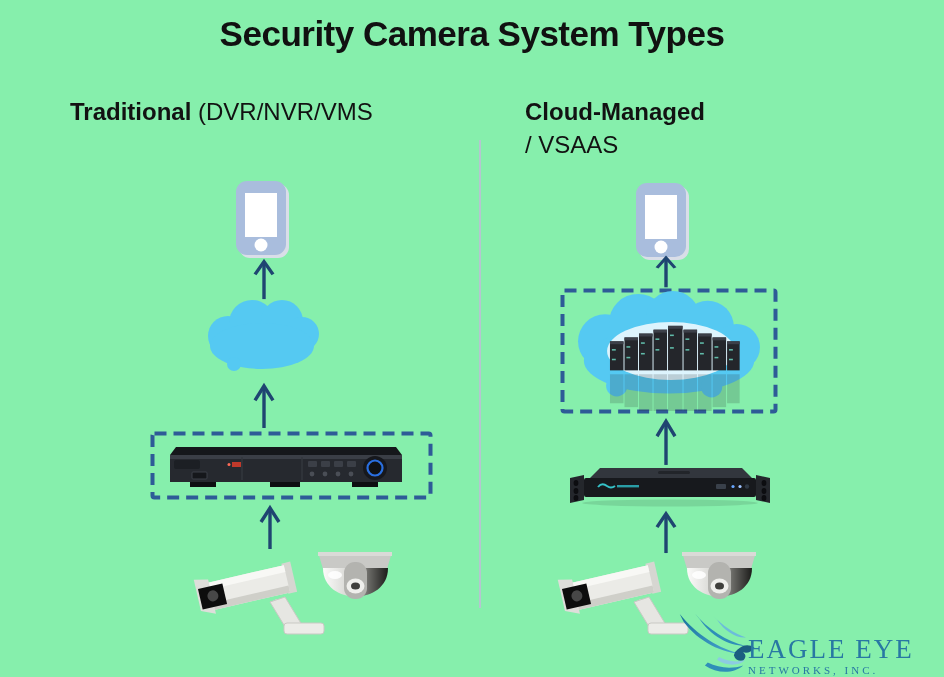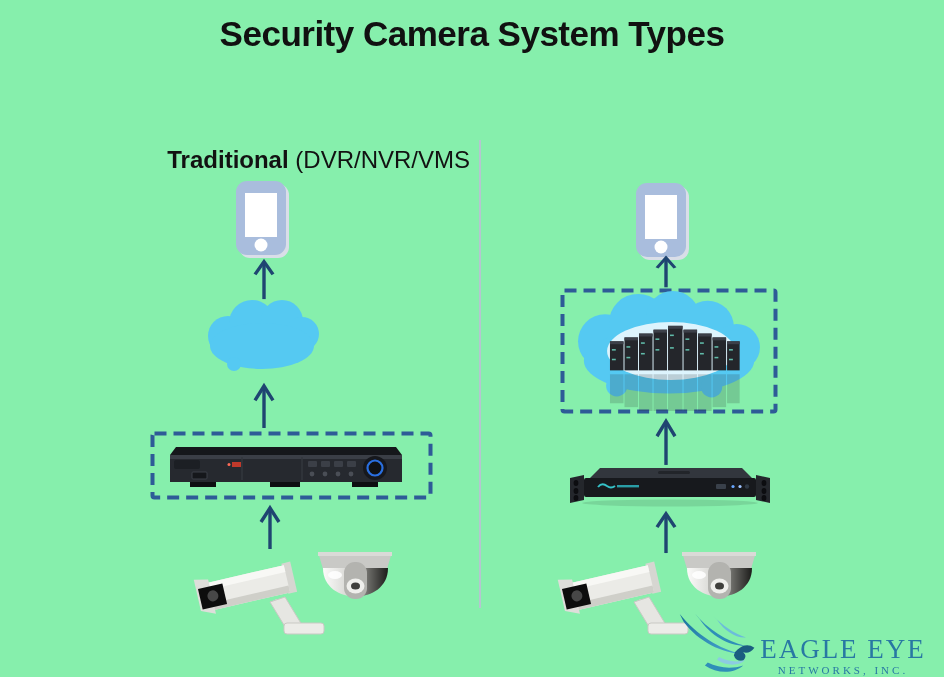--- a/index.html
+++ b/index.html
@@ -2,27 +2,27 @@
 <html><head>
 <meta charset="utf-8">
 <style>
   html,body{margin:0;padding:0;background:#ffffff;}
   .canvas{position:relative;width:944px;height:677px;background:#86efac;overflow:hidden;
           font-family:"Liberation Sans",sans-serif;color:#111;padding-left:16px;}
   .abs{position:absolute;}
   .title{margin:0;position:absolute;top:14px;left:0;width:944px;text-align:center;
          font-size:35px;font-weight:700;letter-spacing:-0.5px;color:#111;}
   .divider{position:absolute;left:479px;top:140px;width:2px;height:468px;background:#b5c5d0;}
-  .col-heading{position:absolute;font-size:24px;line-height:33px;text-align:right;color:#121212;margin-top:48px;}
+  .col-heading{position:absolute;font-size:24px;line-height:33px;text-align:left;color:#121212;}
   .col-heading .b{font-weight:700;}
   .heading-left{left:70px;top:95px;width:400px;}
   .heading-right{left:525px;top:95px;width:280px;}
   svg{display:block;}
   .logo-wrap{position:absolute;left:676px;top:610px;width:264px;height:66px;}
-  .logo-text{position:absolute;left:72px;top:26px;width:190px;text-align:center;}
+  .logo-text{position:absolute;left:72px;top:26px;width:190px;}
   .logo-name{font-family:"Liberation Serif",serif;font-size:27px;letter-spacing:2px;
              color:#2878a3;line-height:27px;white-space:nowrap;}
   .logo-sub{font-family:"Liberation Serif",serif;font-size:11px;letter-spacing:3px;
             color:#2878a3;margin-top:1px;}
 </style>
 </head>
 <body>
 
 <svg width="0" height="0" style="position:absolute" aria-hidden="true">
   <defs>
@@ -226,20 +226,24 @@
 
 <div class="canvas">
 
   <h1 class="title">Security Camera System Types</h1>
 
   <div class="divider"></div>
 
   <div class="col-heading heading-left">
     <span class="b">Traditional</span><span> (DVR/NVR/VMS</span><br>
   </div>
+  <div class="col-heading heading-right">
+    <span class="b">Cloud-Managed</span><br>
+    <span>/ VSAAS</span>
+  </div>
 
   <svg class="abs" style="left:234px;top:180px" width="56" height="78">
       <use href="#sym-phone"></use>
     </svg>
   <svg class="abs" style="left:251px;top:258px" width="26" height="42">
       <use href="#sym-arrow"></use>
     </svg>
   <svg class="abs" style="left:200px;top:296px" width="124" height="80">
       <use href="#sym-cloud"></use>
     </svg>

